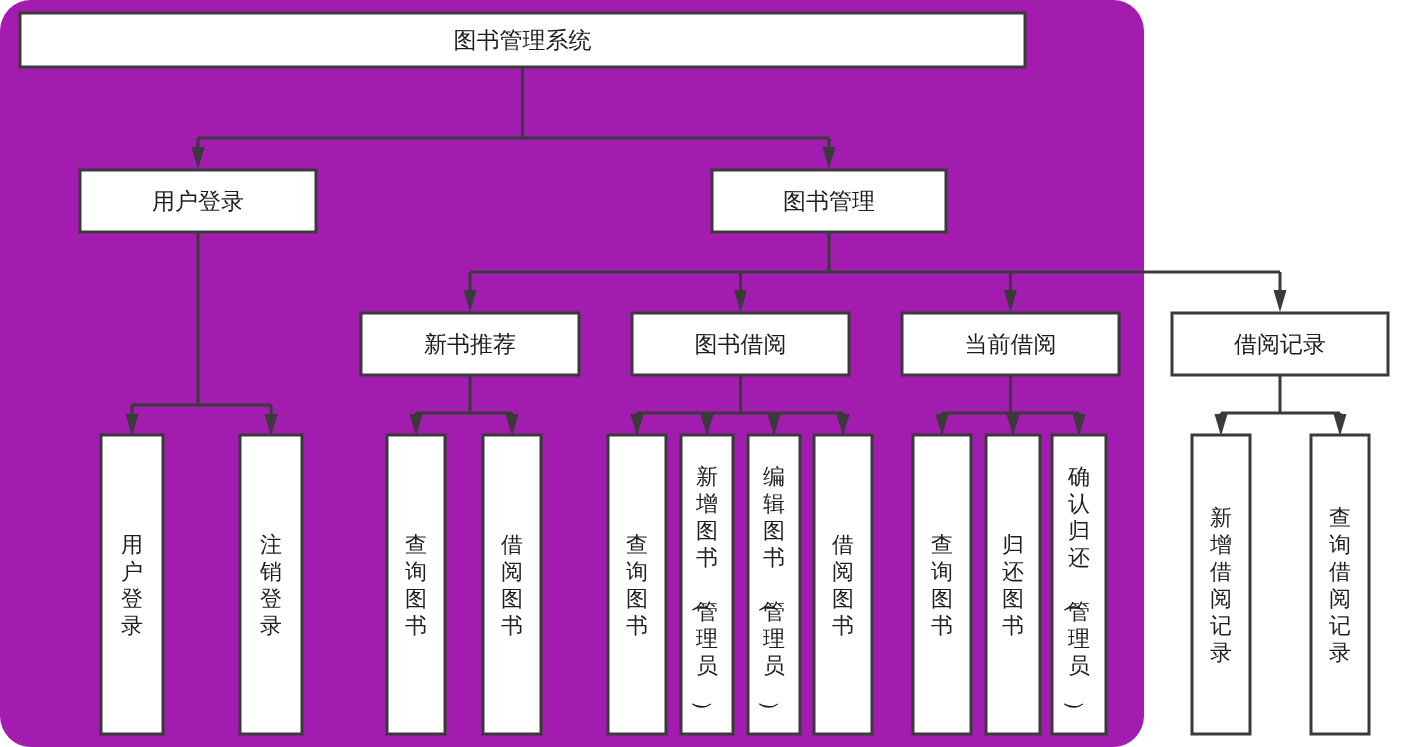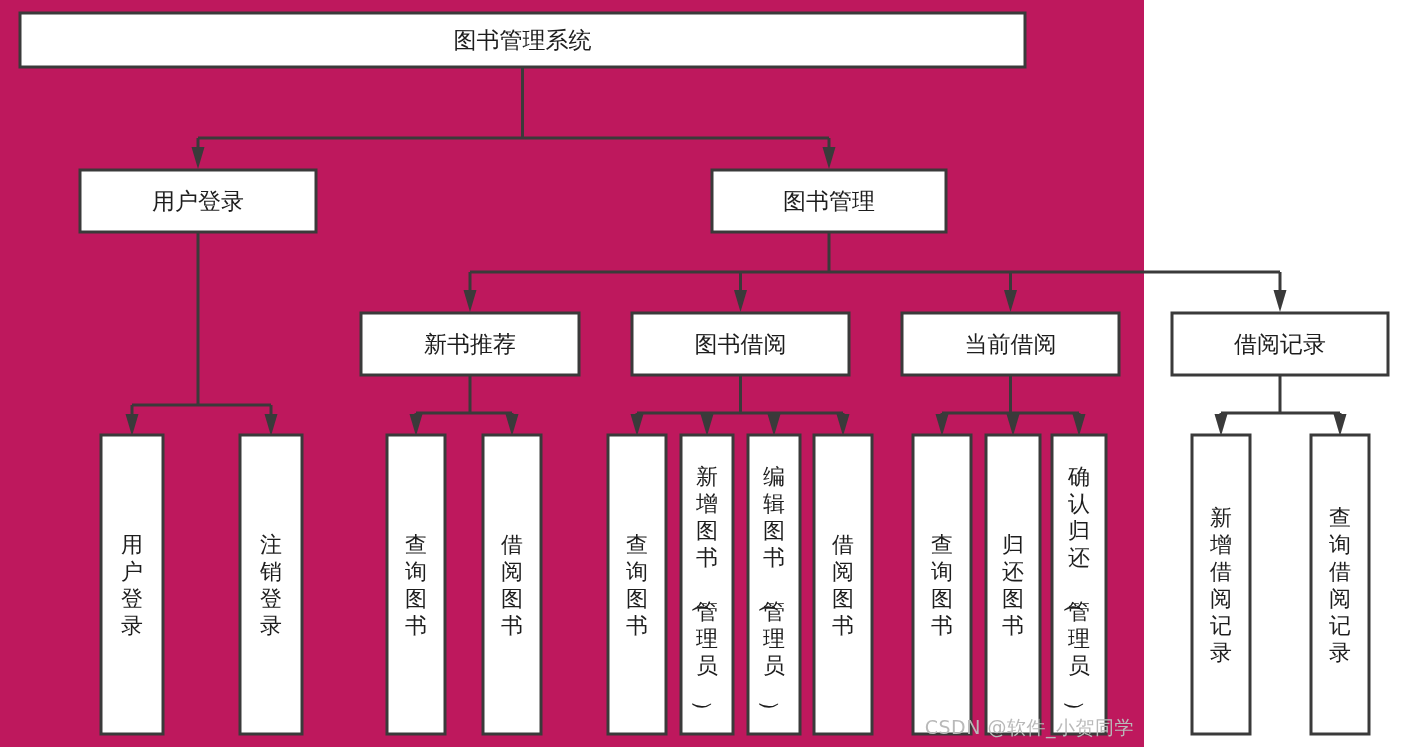--- a/index.html
+++ b/index.html
@@ -1,21 +1,21 @@
 <!DOCTYPE html>
 <html><head>
 <meta charset="utf-8">
 <style>
   html,body{margin:0;padding:0;background:#ffffff;}
   body{
     width:1405px;height:747px;
     font-family:"DejaVu Sans","Liberation Sans",sans-serif;
     overflow:hidden;
   }
-  #diagram-root{position:relative;width:1144px;height:747px;background:#be185d;}
+  #diagram-root{position:relative;width:1144px;height:747px;background:#a21caf;border-radius:31px;}
   svg#tree{position:absolute;left:0;top:0;width:1405px;height:747px;}
 
   .node-box{
     fill:#ffffff;
     stroke:#3a3a3a;
     stroke-width:3;
   }
   .connector{
     fill:none;
     stroke:#3a3a3a;
@@ -191,14 +191,13 @@
           <rect class="node-box" x="1192" y="435" width="58" height="299"></rect>
           <text class="leaf-label" x="1221" y="524.56"><tspan x="1221" dy="0">新</tspan><tspan x="1221" dy="27">增</tspan><tspan x="1221" dy="27">借</tspan><tspan x="1221" dy="27">阅</tspan><tspan x="1221" dy="27">记</tspan><tspan x="1221" dy="27">录</tspan></text>
         </g>
         <g>
           <rect class="node-box" x="1311" y="435" width="58" height="299"></rect>
           <text class="leaf-label" x="1340" y="524.56"><tspan x="1340" dy="0">查</tspan><tspan x="1340" dy="27">询</tspan><tspan x="1340" dy="27">借</tspan><tspan x="1340" dy="27">阅</tspan><tspan x="1340" dy="27">记</tspan><tspan x="1340" dy="27">录</tspan></text>
         </g>
       </g>
   </svg>
 
-  <div class="watermark">CSDN @软件_小贺同学</div>
 </div>
 
 </body></html>

